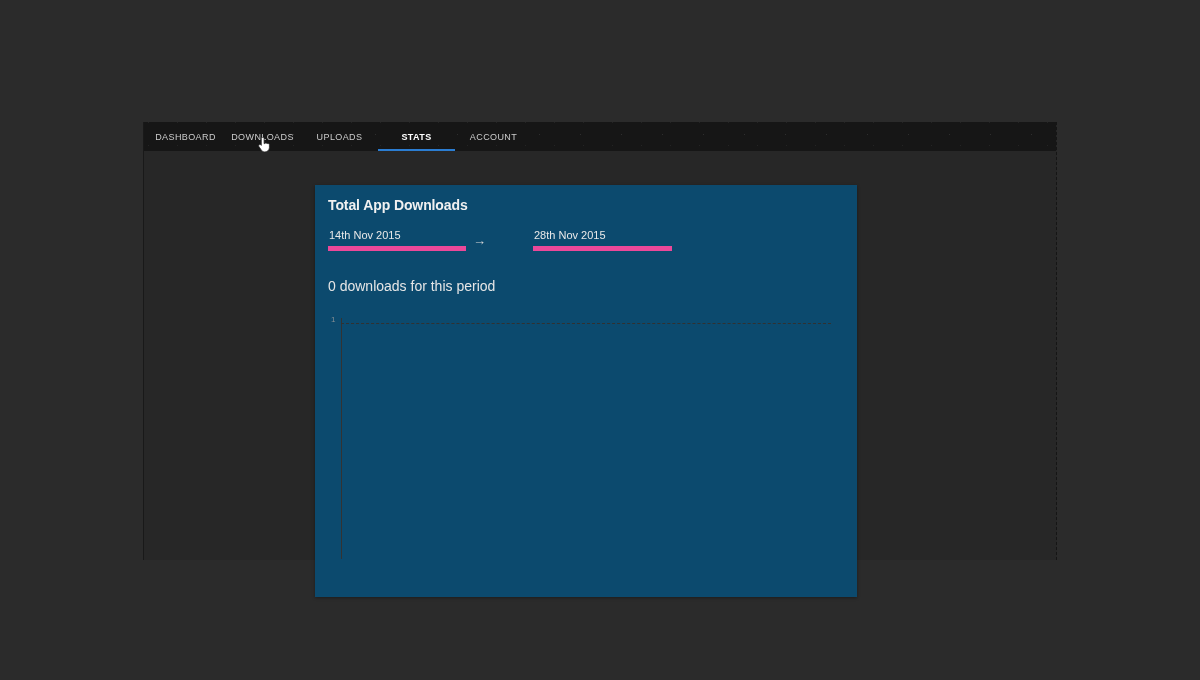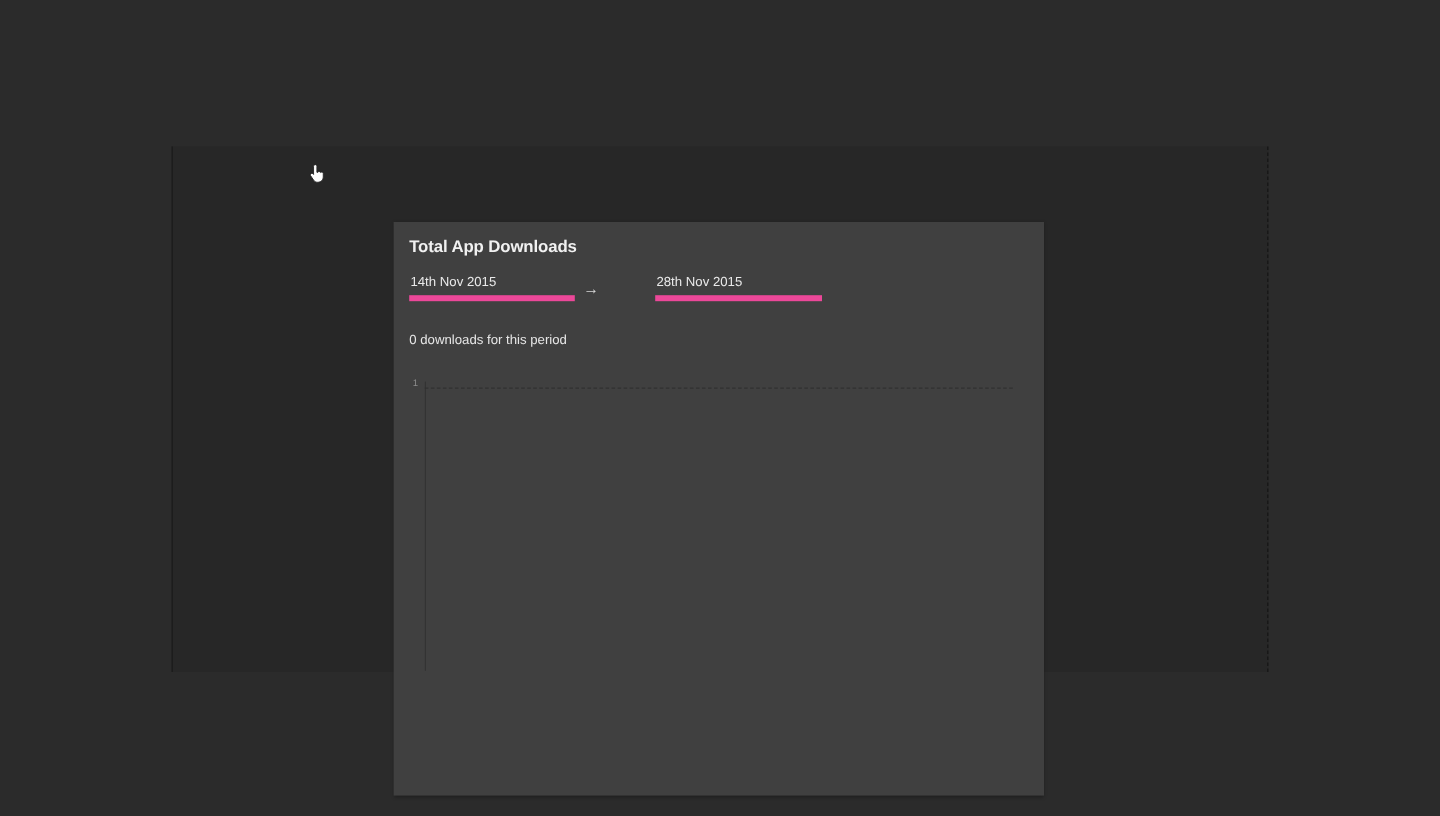--- a/index.html
+++ b/index.html
@@ -53,24 +53,24 @@
     content: "";
     position: absolute;
     left: 0; right: 0; bottom: 0;
     height: 2px;
     background: #2b7dd2;
   }
 
   
   .card {
     position: absolute;
-    left: 184px;           
+    left: 171px;           
     top: 63px;             
-    width: 542px; height: 478px;
-    background: #404040;
+    width: 542px; height: 412px;
+    background: #0c4a6e;
     box-shadow: 0 1px 3px rgba(0,0,0,0.35);
   }
   .card-title {
     position: absolute;
     left: 13px; top: 12px;
     font-size: 14px;
     font-weight: bold;
     color: #f1f1f1;
     letter-spacing: -0.1px;
   }
@@ -96,21 +96,21 @@
     width: 27px;
     text-align: center;
     color: #d6d6d6;
     font-size: 13px;
     line-height: 1;
     padding-bottom: 4px;
   }
   .status-text {
     position: absolute;
     left: 13px; top: 93px;
-    font-size: 11px;
+    font-size: 14px;
     color: #e6e6e6;
   }
 
   
   .chart-area {
     position: absolute;
     left: 0; top: 130px;
     width: 542px; height: 244px;
   }
   .chart-ytick {
@@ -140,20 +140,38 @@
     width: 13px; height: 16px;
     pointer-events: none;
     z-index: 50;
   }
 </style>
 </head>
 <body>
 
 <div class="content-area">
 
+  <div class="navbar">
+    <div class="nav-item">
+      <span>DASHBOARD</span>
+    </div>
+    <div class="nav-item">
+      <span>DOWNLOADS</span>
+    </div>
+    <div class="nav-item">
+      <span>UPLOADS</span>
+    </div>
+    <div class="nav-item active">
+      <span>STATS</span>
+      <span class="active-underline"></span>
+    </div>
+    <div class="nav-item">
+      <span>ACCOUNT</span>
+    </div>
+  </div>
 
   <div class="card">
     <div class="card-title">Total App Downloads</div>
 
     <div class="date-row">
       <input class="date-input" type="text" value="14th Nov 2015" style="">
       <span class="arrow">→</span>
       <input class="date-input" type="text" value="28th Nov 2015" style="">
     </div>
 

